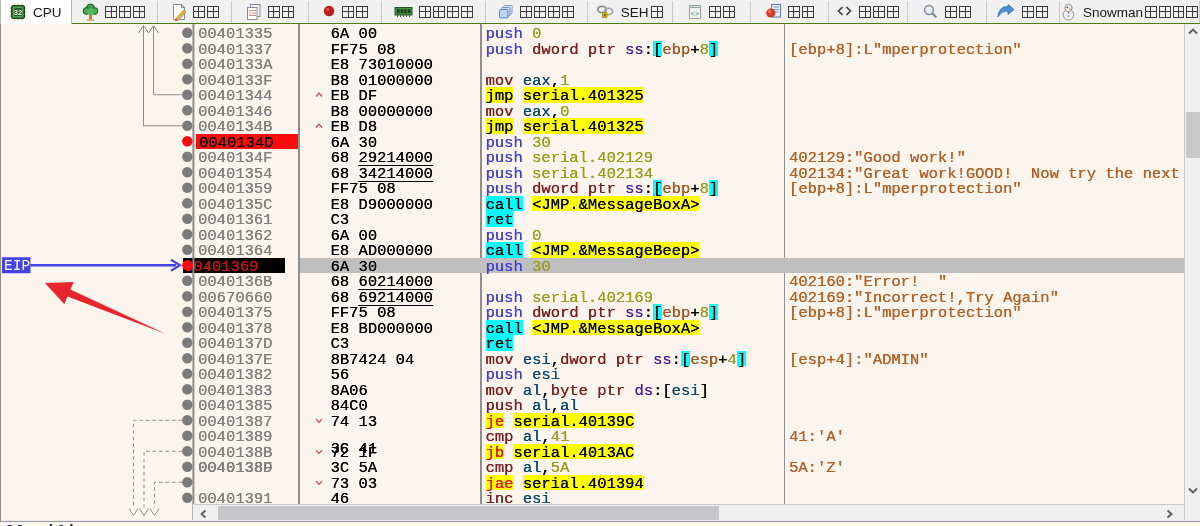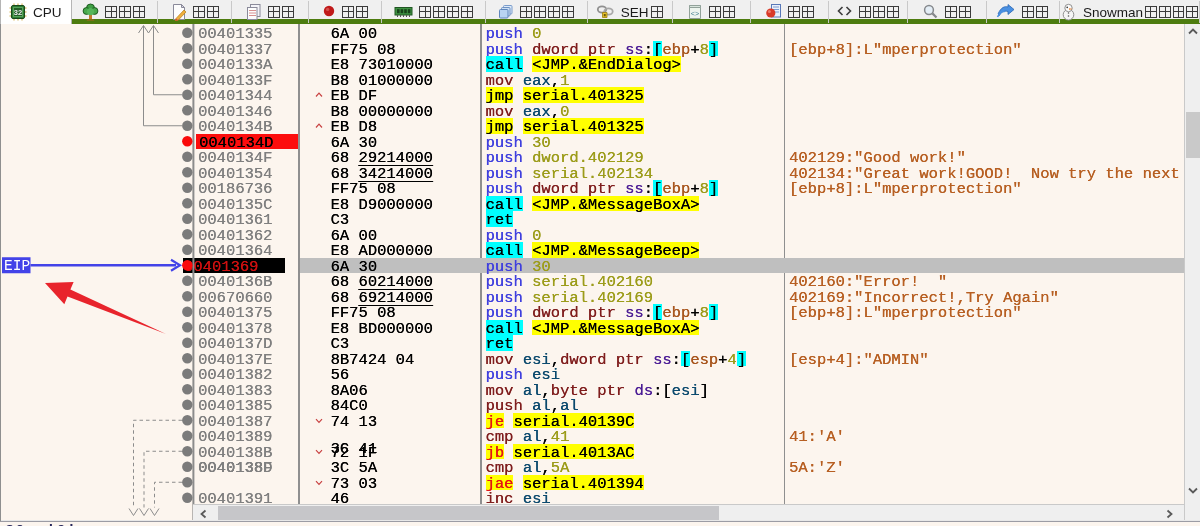--- a/index.html
+++ b/index.html
@@ -1,17 +1,17 @@
 <!DOCTYPE html>
 <html><head><meta charset="utf-8"><style>
 * { margin:0; padding:0; box-sizing:border-box; }
 html,body { width:1200px; height:526px; overflow:hidden; background:#FCF5EE; }
 #app { position:relative; width:1200px; height:526px; font-family:"Liberation Mono", monospace; }
 
-#tabbar { position:absolute; left:0; top:0; width:1200px; height:24px; background:#F0F0F0; border-bottom:5px solid #4d7c0f; }
+#tabbar { position:absolute; left:0; top:0; width:1200px; height:24px; background:#F0F0F0; border-bottom:1px solid #4d7c0f; }
 .tab { position:absolute; top:1px; height:22px; display:flex; align-items:center; justify-content:center;
   font-family:"Liberation Sans", sans-serif; font-size:13.5px; color:#1A1A1A; border-right:1px solid #C9C9C9; }
 .tab.act { background:#FFFFFF; top:0; height:24px; border-right:1px solid #B5B5B5; border-left:1px solid #B5B5B5; }
 .ticon { display:inline-block; margin-right:5px; height:18px; }
 .ticon svg { vertical-align:middle; }
 .cj { display:inline-block; width:12px; height:12.5px; margin:0 1px; border:1px solid #3C3C3C; vertical-align:-1.5px;
   background: linear-gradient(transparent 4.5px, #3C3C3C 4.5px, #3C3C3C 5.5px, transparent 5.5px),
               linear-gradient(90deg, transparent 4.5px, #3C3C3C 4.5px, #3C3C3C 5.5px, transparent 5.5px); }
 .lt { margin:0 1px; }
 
@@ -226,21 +226,20 @@
 <div class="colsep" style="left:784px"></div>
 <div class="addr" style="top:25.0px">00401335</div>
     <div class="byt" style="top:25.0px">6A 00</div>
     <div class="dis" style="top:25.0px"><i class="b">push</i> <i class="o">0</i></div>
 <div class="addr" style="top:40.5px">00401337</div>
     <div class="byt" style="top:40.5px">FF75 08</div>
     <div class="dis" style="top:40.5px"><i class="b">push</i> <i class="n">dword ptr</i> <i class="m">ss</i>:<i class="cy">[</i><i class="r">ebp</i>+<i class="o">8</i><i class="cy">]</i></div>
     <div class="cmt" style="top:40.5px">[ebp+8]:L"mperprotection"</div>
 <div class="addr" style="top:56.0px">0040133A</div>
     <div class="byt" style="top:56.0px">E8 73010000</div>
-    <div class="dis" style="top:56.0px"><i class="cy">call</i> <i class="yw">&lt;JMP.&amp;EndDialog&gt;</i></div>
 <div class="addr" style="top:71.5px">0040133F</div>
     <div class="byt" style="top:71.5px">B8 01000000</div>
     <div class="dis" style="top:71.5px"><i class="n">mov</i> <i class="g">eax</i>,<i class="o">1</i></div>
 <div class="addr" style="top:87.0px">00401344</div>
     <svg class="crt" style="top:92.0px" width="8" height="6">
       <polyline points="1,4.5 4,1.2 7,4.5" fill="none" stroke="#C84040" stroke-width="1.15"></polyline>
     </svg>
     <div class="byt" style="top:87.0px">EB DF</div>
     <div class="dis" style="top:87.0px"><i class="yw">jmp</i> <i class="yw">serial.401325</i></div>
 <div class="addr" style="top:102.5px">00401346</div>
@@ -250,27 +249,27 @@
     <svg class="crt" style="top:123.0px" width="8" height="6">
       <polyline points="1,4.5 4,1.2 7,4.5" fill="none" stroke="#C84040" stroke-width="1.15"></polyline>
     </svg>
     <div class="byt" style="top:118.0px">EB D8</div>
     <div class="dis" style="top:118.0px"><i class="yw">jmp</i> <i class="yw">serial.401325</i></div>
 <div class="addr abp" style="top:133.5px">0040134D</div>
     <div class="byt" style="top:133.5px">6A 30</div>
     <div class="dis" style="top:133.5px"><i class="b">push</i> <i class="o">30</i></div>
 <div class="addr" style="top:149.0px">0040134F</div>
     <div class="byt" style="top:149.0px">68 <i class="u">29214000</i></div>
-    <div class="dis" style="top:149.0px"><i class="b">push</i> <i class="o">dword.402129</i></div>
+    <div class="dis" style="top:149.0px"><i class="b">push</i> <i class="o">serial.402129</i></div>
     <div class="cmt" style="top:149.0px">402129:"Good work!"</div>
 <div class="addr" style="top:164.5px">00401354</div>
     <div class="byt" style="top:164.5px">68 <i class="u">34214000</i></div>
     <div class="dis" style="top:164.5px"><i class="b">push</i> <i class="o">serial.402134</i></div>
     <div class="cmt" style="top:164.5px">402134:"Great work!GOOD!&nbsp;&nbsp;Now try the next level</div>
-<div class="addr" style="top:180.0px">00186736</div>
+<div class="addr" style="top:180.0px">00401359</div>
     <div class="byt" style="top:180.0px">FF75 08</div>
     <div class="dis" style="top:180.0px"><i class="b">push</i> <i class="n">dword ptr</i> <i class="m">ss</i>:<i class="cy">[</i><i class="r">ebp</i>+<i class="o">8</i><i class="cy">]</i></div>
     <div class="cmt" style="top:180.0px">[ebp+8]:L"mperprotection"</div>
 <div class="addr" style="top:195.5px">0040135C</div>
     <div class="byt" style="top:195.5px">E8 D9000000</div>
     <div class="dis" style="top:195.5px"><i class="cy">call</i> <i class="yw">&lt;JMP.&amp;MessageBoxA&gt;</i></div>
 <div class="addr" style="top:211.0px">00401361</div>
     <div class="byt" style="top:211.0px">C3</div>
     <div class="dis" style="top:211.0px"><i class="cy">ret</i></div>
 <div class="addr" style="top:226.5px">00401362</div>
@@ -278,21 +277,20 @@
     <div class="dis" style="top:226.5px"><i class="b">push</i> <i class="o">0</i></div>
 <div class="addr" style="top:242.0px">00401364</div>
     <div class="byt" style="top:242.0px">E8 AD000000</div>
     <div class="dis" style="top:242.0px"><i class="cy">call</i> <i class="yw">&lt;JMP.&amp;MessageBeep&gt;</i></div>
 <div class="rbg" style="top:257.5px"></div>
 <div class="addr aeip" style="top:257.5px">00401369</div>
     <div class="byt" style="top:257.5px">6A 30</div>
     <div class="dis" style="top:257.5px"><i class="b">push</i> <i class="o">30</i></div>
 <div class="addr" style="top:273.0px">0040136B</div>
     <div class="byt" style="top:273.0px">68 <i class="u">60214000</i></div>
-    <div class="dis" style="top:273.0px"><i class="b">push</i> <i class="o">serial.402160</i></div>
     <div class="cmt" style="top:273.0px">402160:"Error!&nbsp;&nbsp;"</div>
 <div class="addr" style="top:288.5px">00670660</div>
     <div class="byt" style="top:288.5px">68 <i class="u">69214000</i></div>
     <div class="dis" style="top:288.5px"><i class="b">push</i> <i class="o">serial.402169</i></div>
     <div class="cmt" style="top:288.5px">402169:"Incorrect!,Try Again"</div>
 <div class="addr" style="top:304.0px">00401375</div>
     <div class="byt" style="top:304.0px">FF75 08</div>
     <div class="dis" style="top:304.0px"><i class="b">push</i> <i class="n">dword ptr</i> <i class="m">ss</i>:<i class="cy">[</i><i class="r">ebp</i>+<i class="o">8</i><i class="cy">]</i></div>
     <div class="cmt" style="top:304.0px">[ebp+8]:L"mperprotection"</div>
 <div class="addr" style="top:319.5px">00401378</div>

